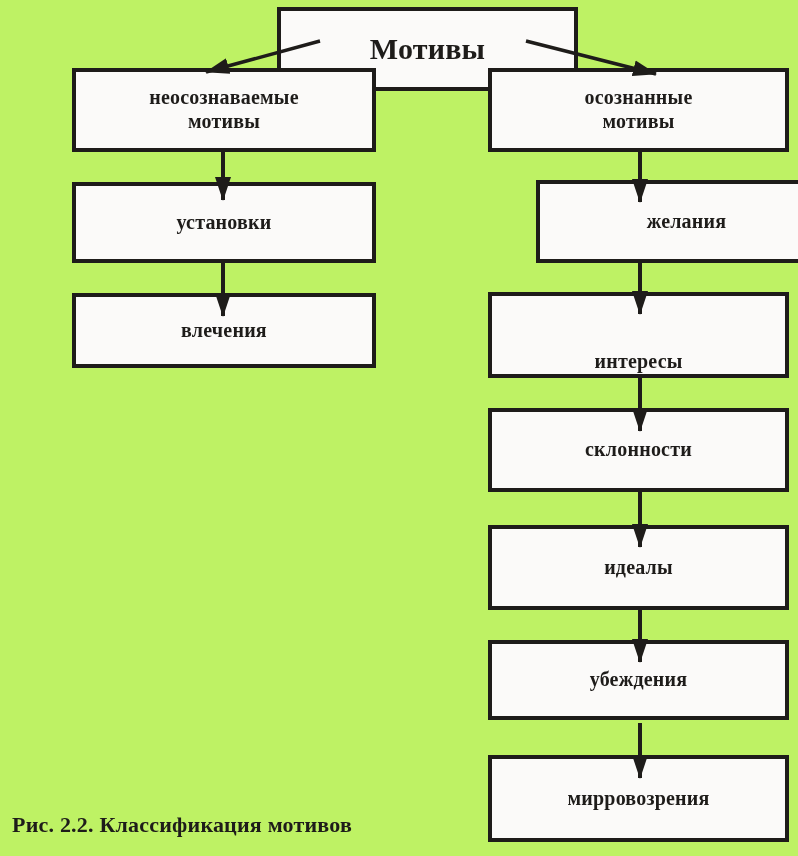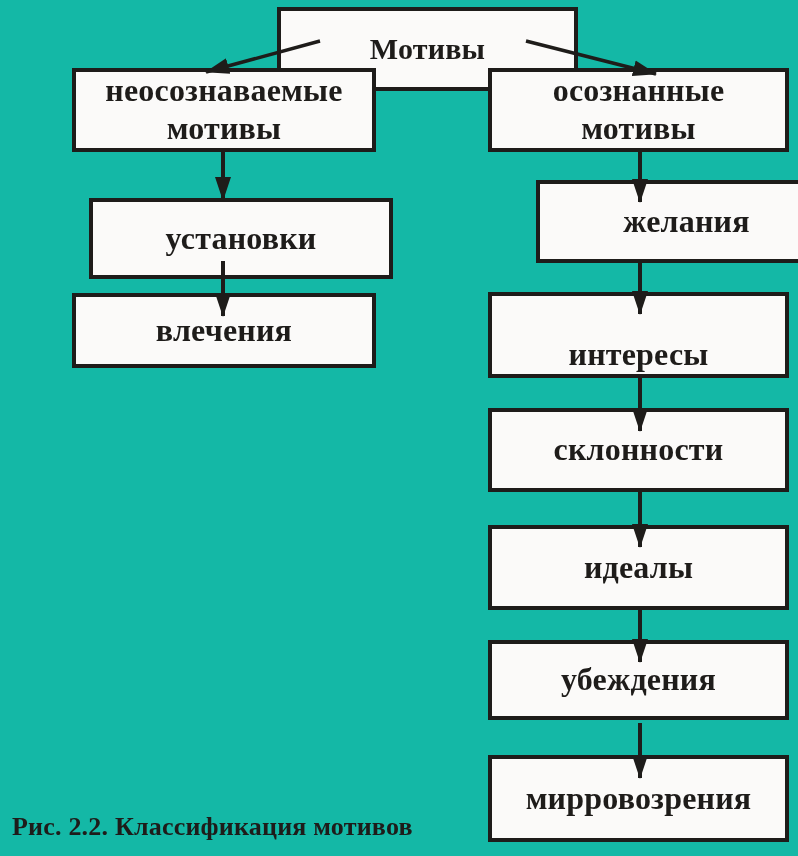--- a/index.html
+++ b/index.html
@@ -4,51 +4,51 @@
 <style>
   html, body {
     margin: 0;
     padding: 0;
     background: #ffffff;
   }
   #canvas {
     position: relative;
     width: 798px;
     height: 856px;
-    background: #14b8a6;
+    background: #bef264;
     font-family: "Liberation Serif", "DejaVu Serif", serif;
     color: #1e1c1a;
     overflow: hidden;
   }
   .node {
     position: absolute;
     box-sizing: border-box;
     border: 4px solid #1e1c1a;
     background: #fbfaf9;
     display: flex;
     align-items: center;
     justify-content: center;
     text-align: center;
   }
   .node-label {
     font-weight: 700;
-    font-size: 32px;
+    font-size: 20px;
     line-height: 1.18;
     white-space: pre-line;
     letter-spacing: 0.2px;
   }
   
   #box-root { left: 277px; top: 7px; width: 301px; height: 84px; z-index: 1; }
   #box-root .node-label { font-size: 30px; }
 
   .lcol { left: 72px;  width: 304px; z-index: 2; }
   .rcol { left: 488px; width: 301px; z-index: 2; }
 
   #lb1 { top: 68px;  height: 84px; }
-  #lb2 { top: 198px; height: 81px; margin-left: 17px; }
+  #lb2 { top: 182px; height: 81px; }
   #lb3 { top: 293px; height: 75px; }
 
   #rb1 { top: 68px;  height: 84px; text-align: center; }
   #rb2 { top: 180px; height: 83px; margin-left: 48px; }
   #rb3 { top: 292px; height: 86px; align-items: flex-end; }
   #rb4 { top: 408px; height: 84px; }
   #rb5 { top: 525px; height: 85px; }
   #rb6 { top: 640px; height: 80px; }
   #rb7 { top: 755px; height: 87px; }
 
@@ -64,21 +64,21 @@
     stroke-width: 4;
   }
   #arrow-layer line.diag { stroke-width: 3.5; }
 
   #figure-caption {
     position: absolute;
     left: 12px;
     top: 812px;
     z-index: 2;
     font-weight: 700;
-    font-size: 26px;
+    font-size: 22px;
     letter-spacing: 0.2px;
   }
 </style>
 </head>
 <body>
 
 <div id="canvas">
 
   <div class="node" id="box-root">
     <span class="node-label">Мотивы</span>

